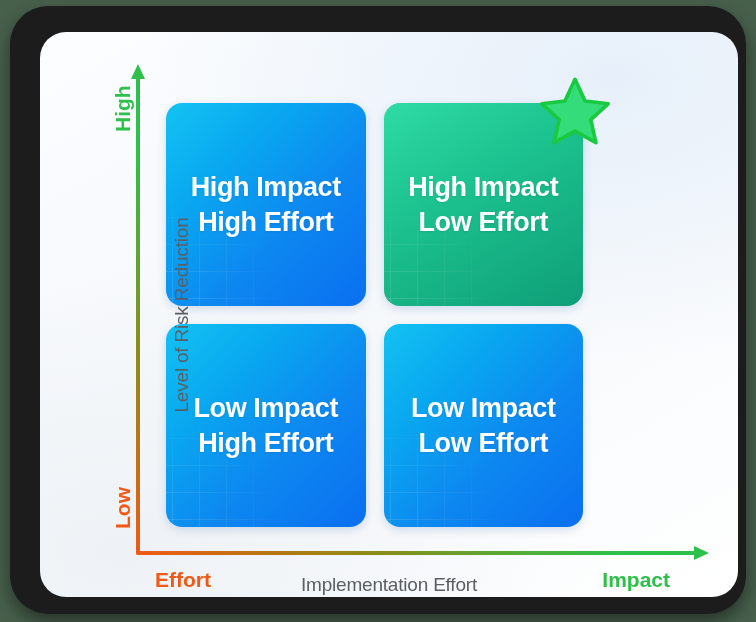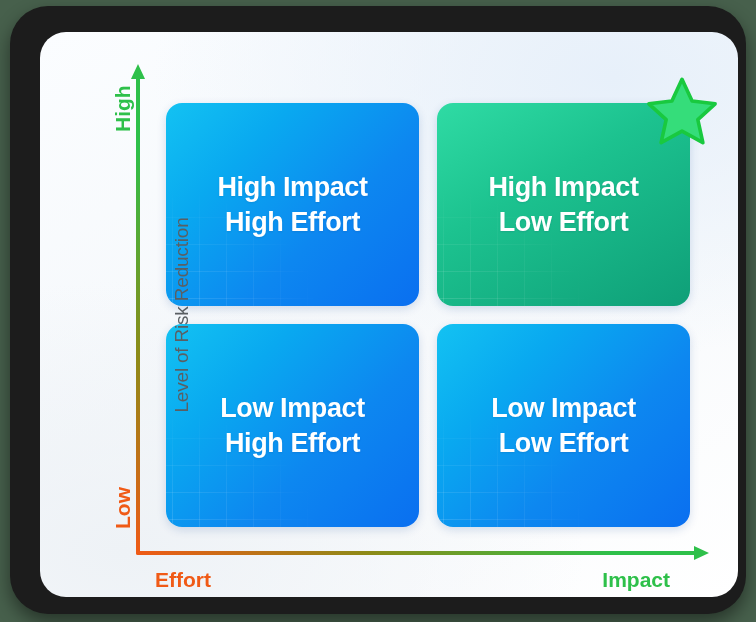--- a/index.html
+++ b/index.html
@@ -64,21 +64,21 @@
     width:0;height:0;
     border-top:7px solid transparent;
     border-bottom:7px solid transparent;
     border-left:15px solid #2ec04a;
   }
 
   
   #quadrants{
     position:absolute;
     left:30px; top:26px;
-    width:524px; height:424px;
+    width:417px; height:424px;
     display:grid;
     grid-template-columns:1fr 1fr;
     grid-template-rows:1fr 1fr;
     gap:18px;
   }
   .quad{
     position:relative;
     border-radius:16px;
     display:flex;
     flex-direction:column;
@@ -221,17 +221,18 @@
           <span class="line">Low Effort</span>
         </div>
 
       </div>
     </div>
 
     <div id="y-axis-title">Level of Risk Reduction</div>
     <div id="y-high-label">High</div>
     <div id="y-low-label">Low</div>
 
+    <div id="x-axis-title">Implementation Effort</div>
     <div id="x-higher-label">Effort</div>
     <div id="x-lower-label">Impact</div>
 
   </div>
 </div>
 
 </body></html>

